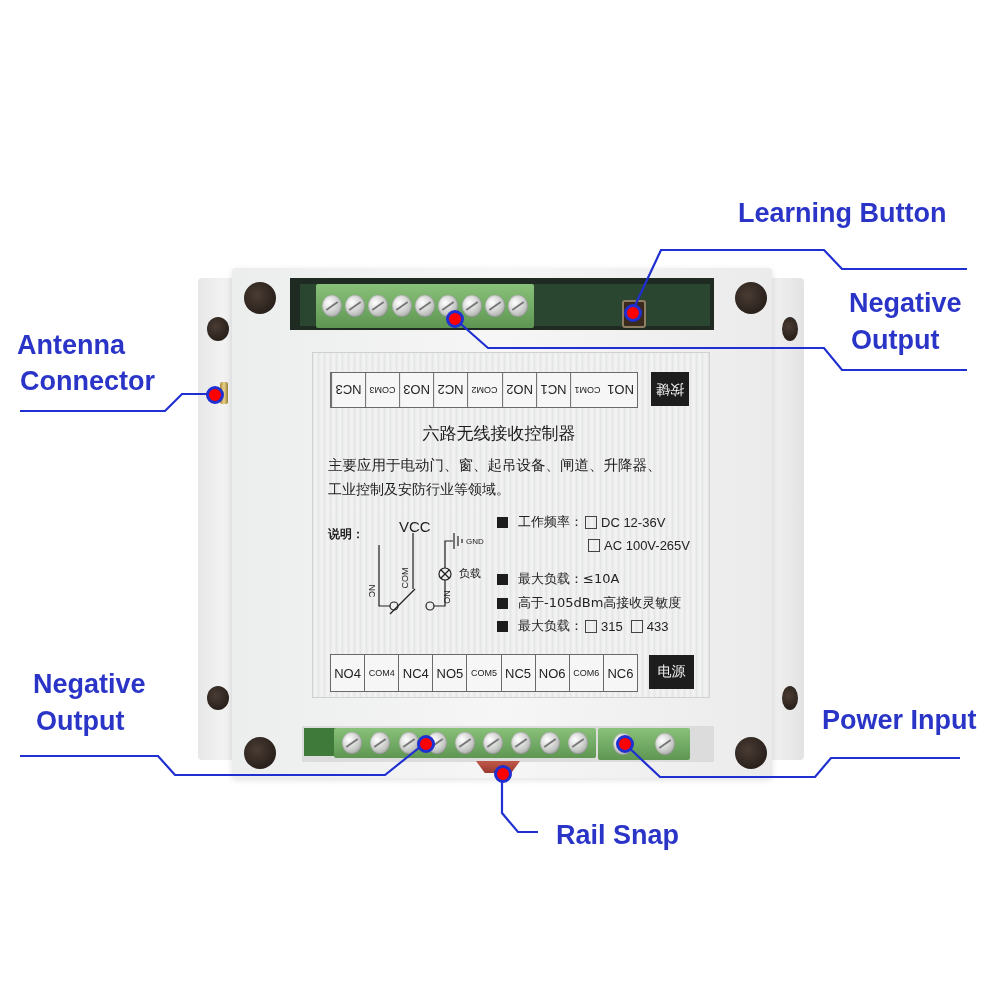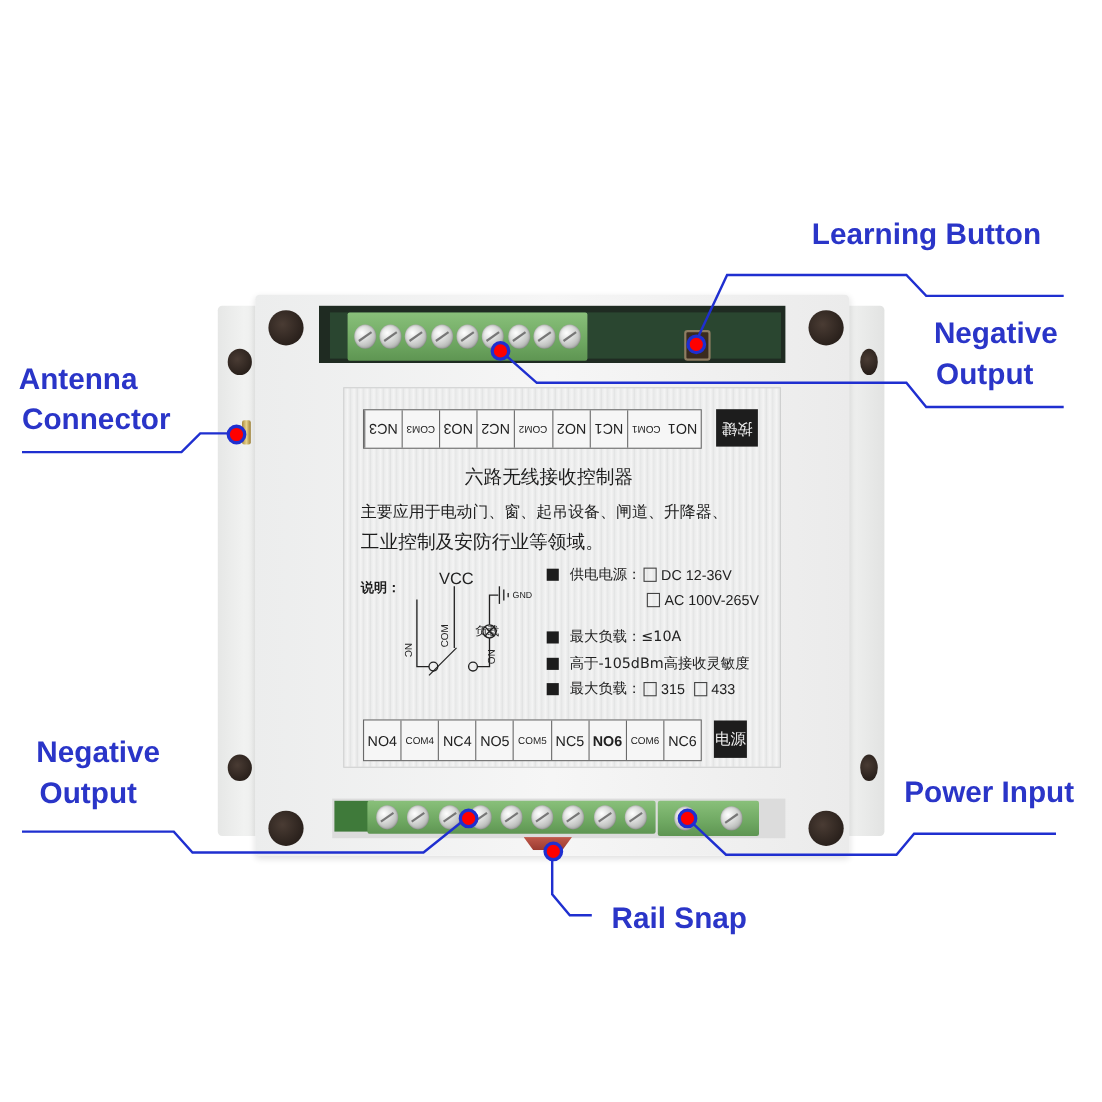--- a/index.html
+++ b/index.html
@@ -74,26 +74,26 @@
   <div class="label-cell small flip" style="width:34px;">COM2</div>
   <div class="label-cell flip" style="width:34px;">NO2</div>
   <div class="label-cell flip" style="width:34px;">NC1</div>
   <div class="label-cell small flip" style="width:34px;">COM1</div>
   <div class="label-cell flip" style="width:34px;">NO1</div>
 </div>
 <div class="black-tag flip zh" style="left:651px; top:372px; width:38px; height:34px; color:#f0f0f0; font-size:14px;">按键</div>
 
 <div class="abs zh" style="left:300px; top:422px; width:398px; text-align:center; font-size:17px;">六路无线接收控制器</div>
 <div class="abs zh" style="left:328px; top:456px; font-size:14.5px; white-space:nowrap;">主要应用于电动门、窗、起吊设备、闸道、升降器、</div>
-<div class="abs zh" style="left:328px; top:481px; font-size:17px; white-space:nowrap;">工业控制及安防行业等领域。</div>
+<div class="abs zh" style="left:328px; top:481px; font-size:14px; white-space:nowrap;">工业控制及安防行业等领域。</div>
 
 <div class="abs zh" style="left:328px; top:526px; font-size:12px; font-weight:bold;">说明：</div>
 <div class="abs" style="left:399px; top:518px; font-size:15px; color:#222;">VCC</div>
 <div class="abs" style="left:466px; top:537px; font-size:8px; color:#222;">GND</div>
-<div class="abs zh" style="left:432px; top:566px; font-size:11px;">负载</div>
+<div class="abs zh" style="left:459px; top:566px; font-size:11px;">负载</div>
 <div class="abs" style="left:365px; top:586px; font-size:9px; color:#222; transform:rotate(90deg);">NC</div>
 <div class="abs" style="left:394px; top:573px; font-size:9px; color:#222; transform:rotate(-90deg);">COM</div>
 <div class="abs" style="left:440px; top:592px; font-size:9px; color:#222; transform:rotate(90deg);">NO</div>
 <svg class="lines" width="1002" height="1002" style="pointer-events:none;">
   <g stroke="#222" stroke-width="1.2" fill="none">
     <polyline points="379,545 379,606 390,606"></polyline>
     <circle cx="394" cy="606" r="4"></circle>
     <line x1="390" y1="614" x2="415" y2="589"></line>
     <polyline points="413,533 413,589"></polyline>
     <circle cx="430" cy="606" r="4"></circle>
@@ -103,21 +103,21 @@
     <line x1="449" y1="570" x2="441" y2="578"></line>
     <polyline points="445,568 445,541 453,541"></polyline>
     <line x1="454" y1="533" x2="454" y2="549"></line>
     <line x1="458" y1="536" x2="458" y2="546"></line>
     <line x1="462" y1="539" x2="462" y2="543"></line>
   </g>
 </svg>
 
 <div class="spec-row" style="left:497px; top:513px;">
   <span class="bullet"></span>
-  <span>供电电源：</span>
+  <span>工作频率：</span>
   <span class="chk"></span>
   <span style="font-family:'Liberation Sans',sans-serif;">DC 12-36V</span>
 </div>
 <div class="spec-row" style="left:586px; top:538px;">
   <span class="chk"></span>
   <span style="font-family:'Liberation Sans',sans-serif;">AC 100V-265V</span>
 </div>
 <div class="spec-row" style="left:497px; top:570px;">
   <span class="bullet"></span>
   <span>最大负载：≤10A</span>
@@ -135,25 +135,25 @@
   <span style="font-family:'Liberation Sans',sans-serif;">433</span>
 </div>
 
 <div class="label-row" style="left:330px; top:654px; width:306px; height:36px;">
   <div class="label-cell" style="width:34px;">NO4</div>
   <div class="label-cell small" style="width:34px;">COM4</div>
   <div class="label-cell" style="width:34px;">NC4</div>
   <div class="label-cell" style="width:34px;">NO5</div>
   <div class="label-cell small" style="width:34px;">COM5</div>
   <div class="label-cell" style="width:34px;">NC5</div>
-  <div class="label-cell" style="width:34px;font-weight:bold;">NO6</div>
+  <div class="label-cell" style="width:34px;">NO6</div>
   <div class="label-cell small" style="width:34px;">COM6</div>
   <div class="label-cell" style="width:34px;text-align:center;">NC6</div>
 </div>
-<div class="black-tag zh" style="left:649px; top:655px; width:30px; height:34px; color:#f0f0f0; font-size:14px;">电源</div>
+<div class="black-tag zh" style="left:649px; top:655px; width:45px; height:34px; color:#f0f0f0; font-size:14px;">电源</div>
 
 <div class="cutout" style="left:302px; top:726px; width:412px; height:36px; background:#dcdcdc;"></div>
 <div class="pcb" style="left:304px; top:728px; width:36px; height:28px; background:#3f7a3a;"></div>
 <div class="terminal-block" style="left:334px; top:728px; width:262px; height:30px;">
   <div class="screw"></div>
   <div class="screw"></div>
   <div class="screw"></div>
   <div class="screw"></div>
   <div class="screw"></div>
   <div class="screw"></div>

